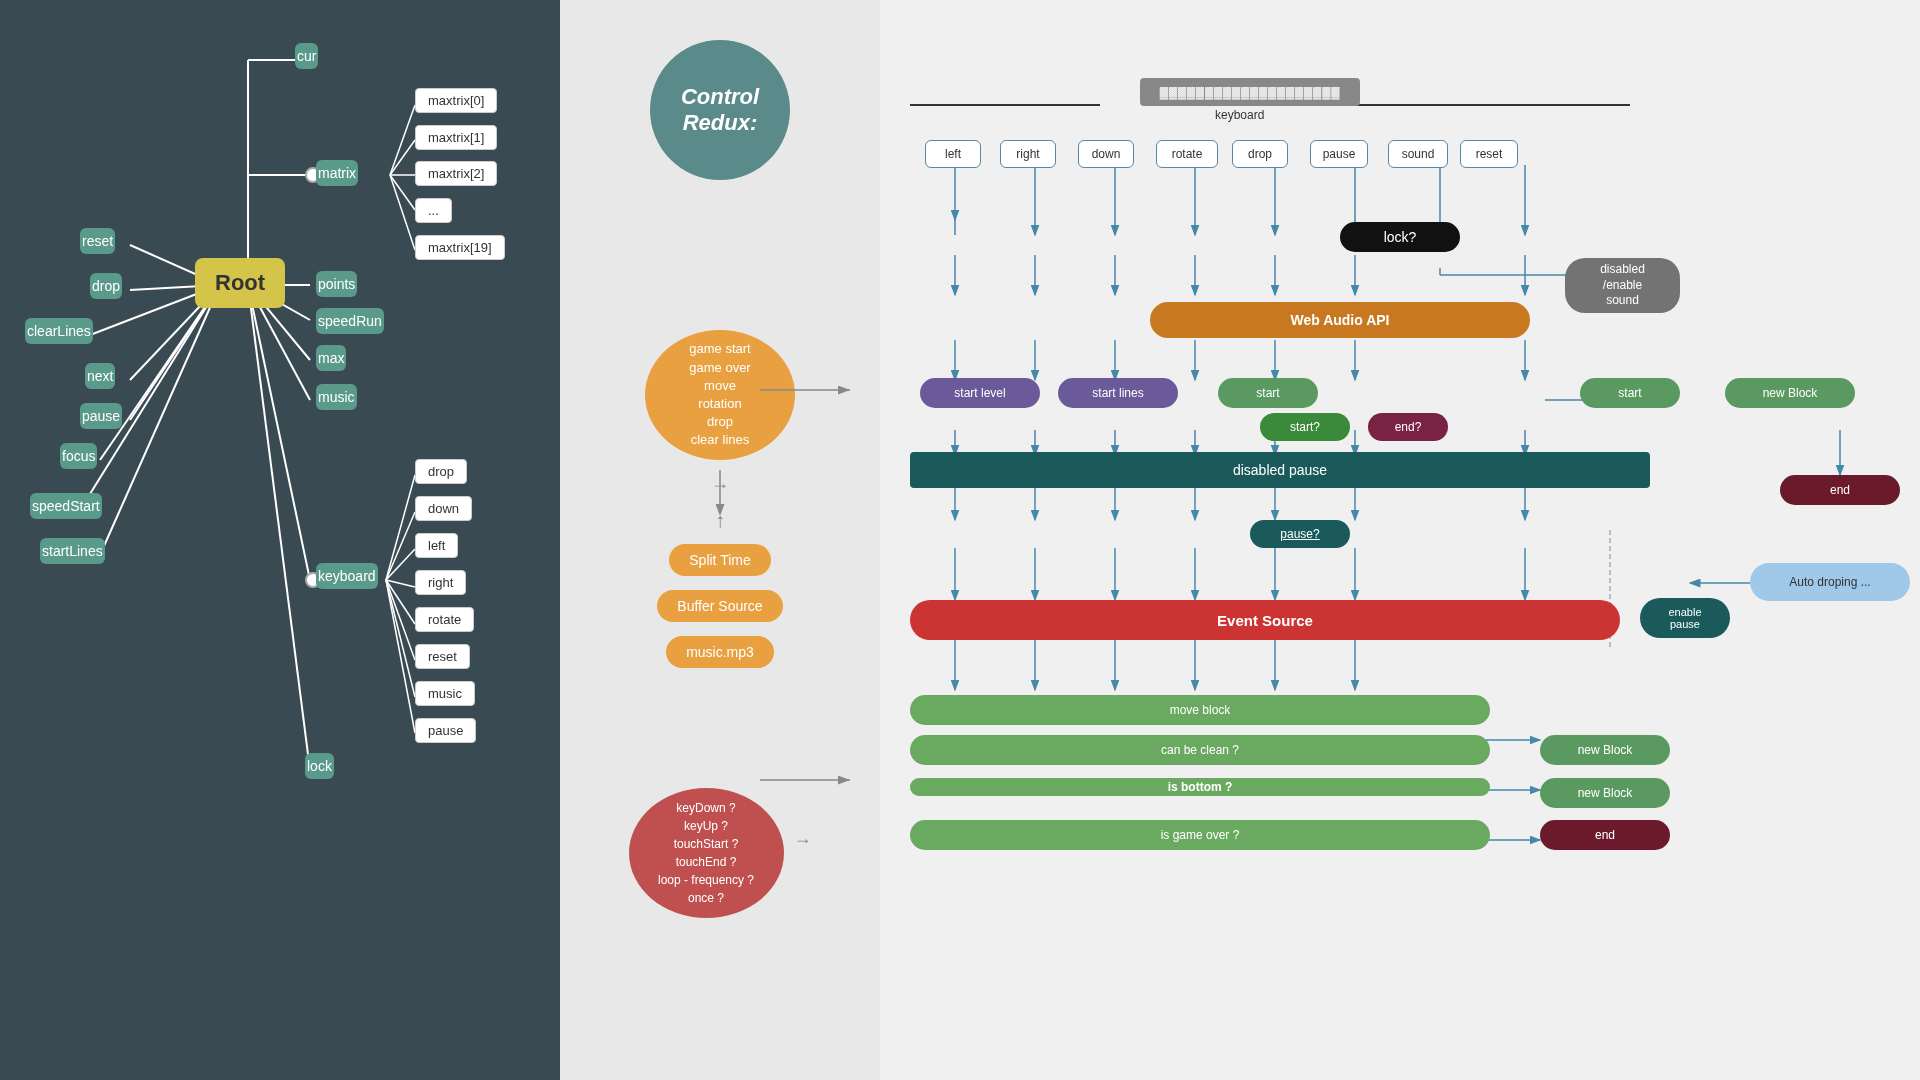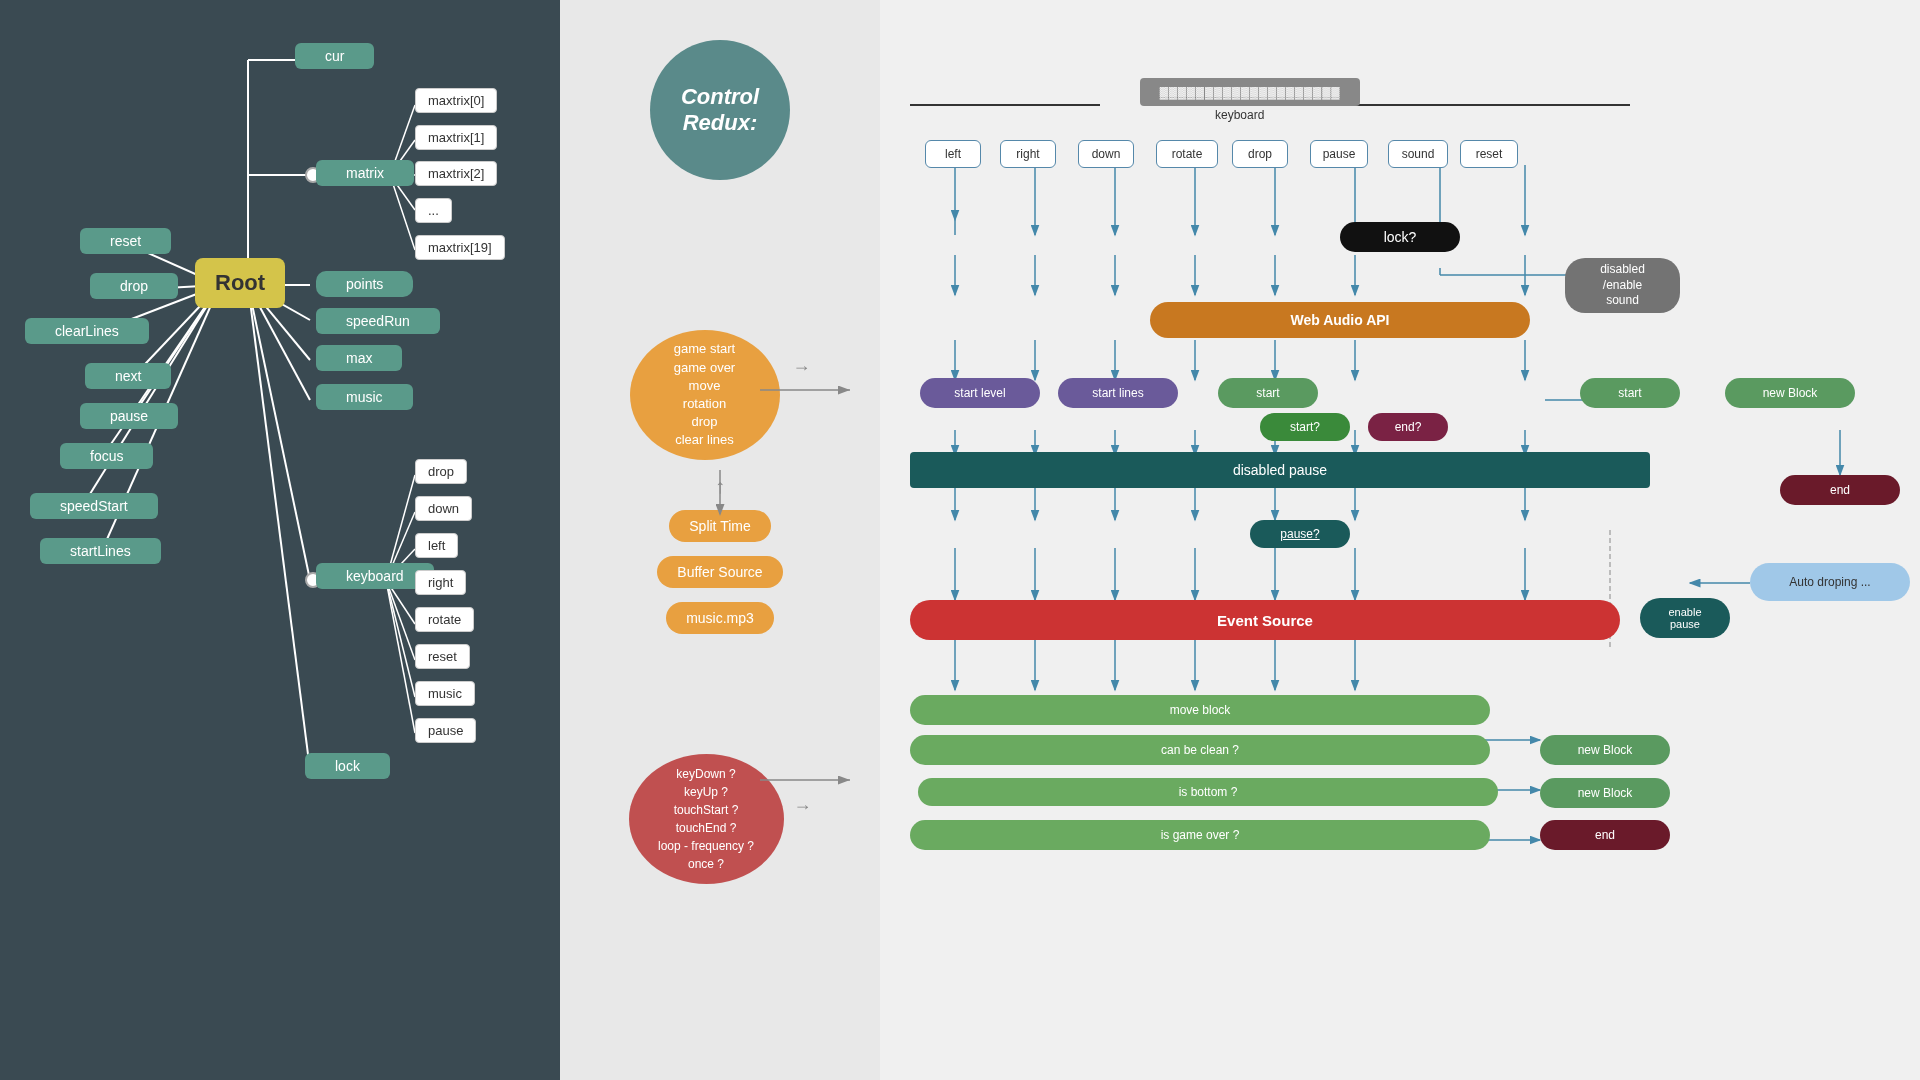--- a/index.html
+++ b/index.html
@@ -55,21 +55,21 @@
       border-radius: 8px;
       padding: 12px 20px;
       font-size: 22px;
       font-weight: bold;
       position: absolute;
     }
     .node-teal {
       background: #5a9a8a;
       color: white;
       border-radius: 6px;
-      padding: 5px 30px;
+      padding: 5px 2px;
       font-size: 14px;
       position: absolute;
       white-space: nowrap;
     }
     .node-white {
       background: white;
       color: #333;
       border-radius: 4px;
       padding: 4px 12px;
       font-size: 13px;
@@ -285,21 +285,21 @@
   <div class="node-teal" style="left:295px; top:43px;">cur</div>
 
   <div class="node-teal" style="left:316px; top:160px;">matrix</div>
 
   <div class="node-white" style="left:415px; top:88px;">maxtrix[0]</div>
   <div class="node-white" style="left:415px; top:125px;">maxtrix[1]</div>
   <div class="node-white" style="left:415px; top:161px;">maxtrix[2]</div>
   <div class="node-white" style="left:415px; top:198px;">...</div>
   <div class="node-white" style="left:415px; top:235px;">maxtrix[19]</div>
 
-  <div class="node-teal" style="left:316px; top:271px;border-radius:10px;">points</div>
+  <div class="node-teal" style="left:316px; top:271px;">points</div>
   <div class="node-teal" style="left:316px; top:308px;">speedRun</div>
   <div class="node-teal" style="left:316px; top:345px;">max</div>
   <div class="node-teal" style="left:316px; top:384px;">music</div>
 
   <div class="node-teal" style="left:316px; top:563px;">keyboard</div>
 
   <div class="node-white" style="left:415px; top:459px;">drop</div>
   <div class="node-white" style="left:415px; top:496px;">down</div>
   <div class="node-white" style="left:415px; top:533px;">left</div>
   <div class="node-white" style="left:415px; top:570px;">right</div>
@@ -336,21 +336,21 @@
       <marker id="arrowhead2" markerWidth="8" markerHeight="6" refX="4" refY="3" orient="auto">
         <polygon points="0 0, 8 3, 0 6" fill="#888"></polygon>
       </marker>
     </defs>
   </svg>
 
   <div class="control-redux-title">
     <span>Control Redux:</span>
   </div>
 
-  <div style="margin-top:80px; display:flex; align-items:center; gap:13px;">
+  <div style="margin-top:80px; display:flex; align-items:center; gap:13px;flex-direction:column;">
     <div class="mid-bubble-orange" style="width:150px; height:130px; font-size:13px;">
       <div style="white-space:pre-line; text-align:center;">game start
 game over
 move
 rotation
 drop
 clear lines</div>
     </div>
     <div style="font-size:18px; color:#888;">→</div>
   </div>
@@ -530,21 +530,21 @@
 pause</span>
   </div>
 
   <div class="f-btn f-red-oval" style="left:30px; top:600px; width:710px; height:40px; font-size:15px; font-weight:bold;">Event Source</div>
 
   <div class="f-btn f-green-wide" style="left:30px; top:695px; width:580px; height:30px;">move block</div>
 
   <div class="f-btn f-green-wide" style="left:30px; top:735px; width:580px; height:30px;">can be clean ?</div>
   <div class="f-btn f-green" style="left:660px; top:735px; width:130px; height:30px;">new Block</div>
 
-  <div class="f-btn f-green-wide" style="left:38px; top:778px; width:580px; height:28px;">is bottom ?</div>
+  <div class="f-btn f-green-wide" style="left:30px; top:778px; width:580px; height:18px;font-weight:bold;">is bottom ?</div>
   <div class="f-btn f-green" style="left:660px; top:778px; width:130px; height:30px;">new Block</div>
 
   <div class="f-btn f-green-wide" style="left:30px; top:820px; width:580px; height:30px;">is game over ?</div>
   <div class="f-btn f-dark-red" style="left:660px; top:820px; width:130px; height:30px; border-radius:20px;">end</div>
 
   <div style="position:absolute; left:1460px; top:980px; font-size:14px; color:#444;"></div>
   <div style="position:absolute; left:1070px; top:980px; font-size:14px; color:#444;"></div>
 </div>
 
 </body></html>

